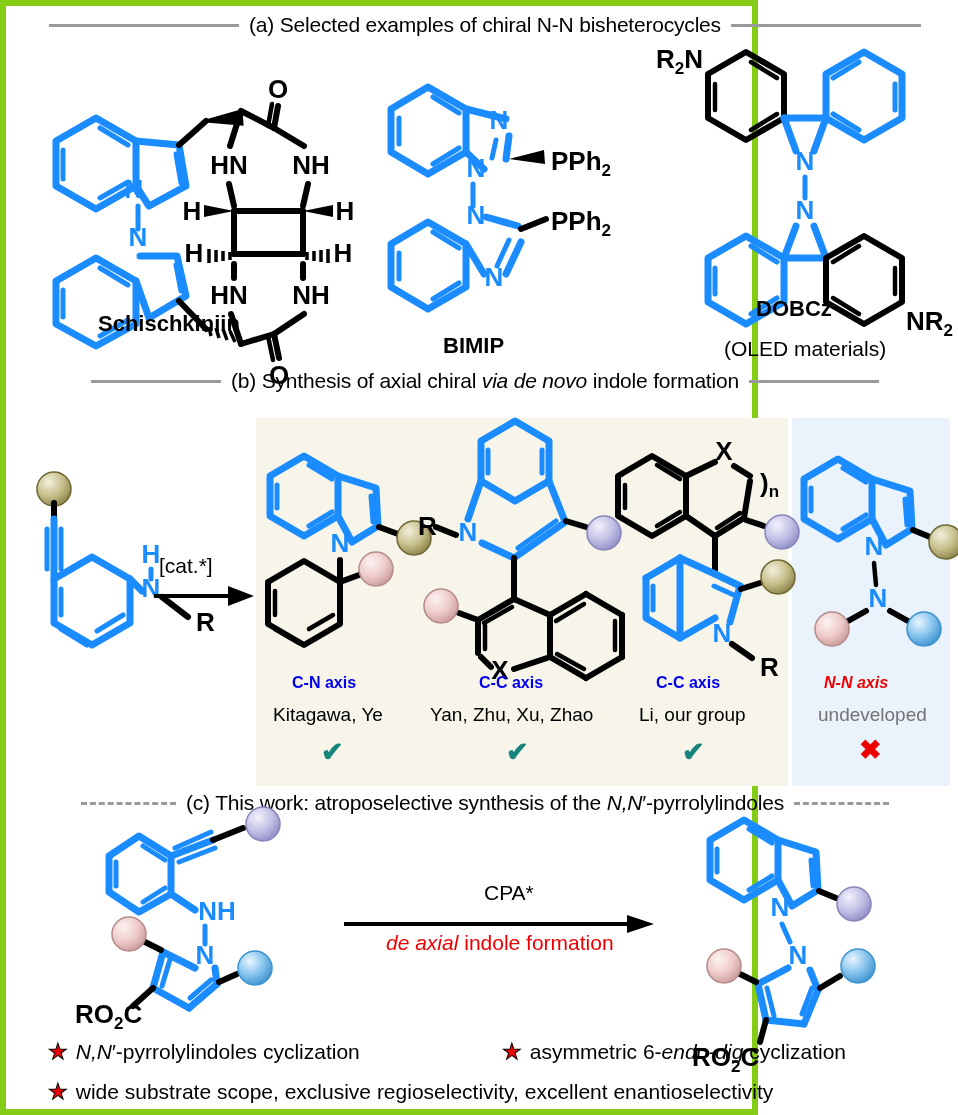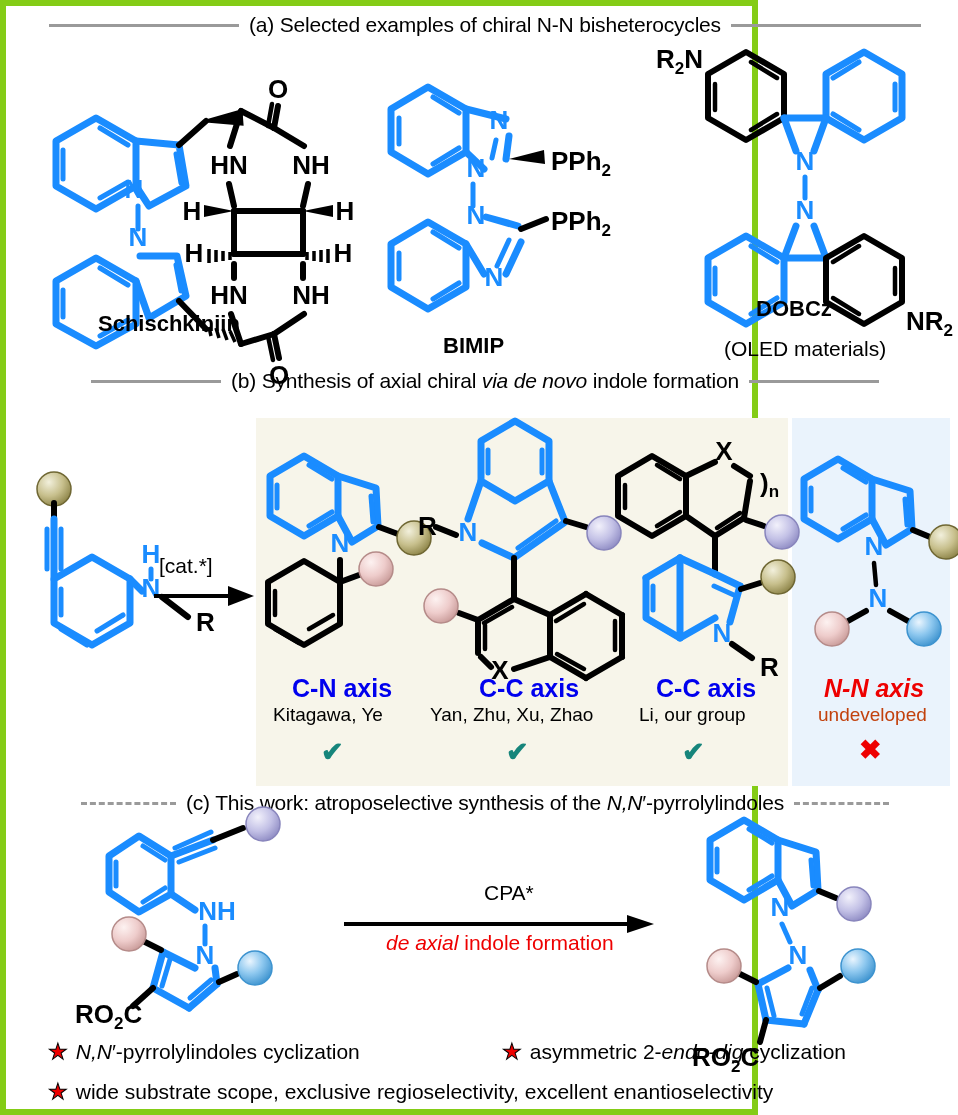--- a/index.html
+++ b/index.html
@@ -12,24 +12,24 @@
   .sec-head .rule{height:0;border-top:3px solid #9a9a9a;flex:0 0 auto;}
   .sec-head .rule.dashed{border-top:3px dashed #9a9a9a;}
   .sec-title{font-size:21px;white-space:nowrap;letter-spacing:-0.2px;}
   .it{font-style:italic;}
   .panelbox{position:absolute;}
   .cream{background:#f7f5ea;}
   .paleblue{background:#eaf3fc;}
   .lbl{position:absolute;white-space:nowrap;}
   .name{font-weight:bold;font-size:22px;}
   .sub{font-size:21px;}
-  .axis{font-weight:bold;font-size:25px;color:#0000ee;}
+  .axis{font-weight:bold;font-size:16px;color:#0000ee;}
   .axis.red{color:#ee0000;}
   .authors{font-size:19px;}
-  .authors.red{color:#c2410c;}
+  .authors.red{color:#737373;}
   .check{color:#16857b;font-size:27px;font-weight:bold;}
   .cross{color:#ee0000;font-size:27px;font-weight:bold;}
   .cond{font-size:21px;text-align:right;}
   .cond.red{color:#ee0000;font-style:italic;}
   .bullet{position:absolute;font-size:21px;white-space:nowrap;display:flex;
           align-items:center;gap:8px;}
   .star{color:#ee0000;font-size:22px;line-height:1;-webkit-text-stroke:1px #000;}
   svg{position:absolute;left:0;top:0;overflow:visible;}
   .bb{stroke:#1a8cff;stroke-width:7;fill:none;stroke-linecap:round;stroke-linejoin:round;}
   .bbt{stroke:#1a8cff;stroke-width:5;fill:none;stroke-linecap:round;}
@@ -452,20 +452,20 @@
     <path class="kk" d="M70 202 L64 224"></path>
     <text class="atom atomK" x="-4" y="248">RO<tspan class="sm" dy="6">2</tspan><tspan dy="-6">C</tspan></text>
   </svg>
 
   <div class="bullet" style="left:42px;top:1034px;">
     <span class="star">★</span>
     <span><span class="it">N,N</span><span>′-pyrrolylindoles cyclization</span></span>
   </div>
   <div class="bullet" style="left:496px;top:1034px;">
     <span class="star">★</span>
-    <span><span>asymmetric 2-</span><span class="it">endo-dig</span><span> cyclization</span></span>
+    <span><span>asymmetric 6-</span><span class="it">endo-dig</span><span> cyclization</span></span>
   </div>
   <div class="bullet" style="left:42px;top:1074px;">
     <span class="star">★</span>
     <span>wide substrate scope, exclusive regioselectivity, excellent enantioselectivity</span>
   </div>
 
 </div>
 
 </body></html>

